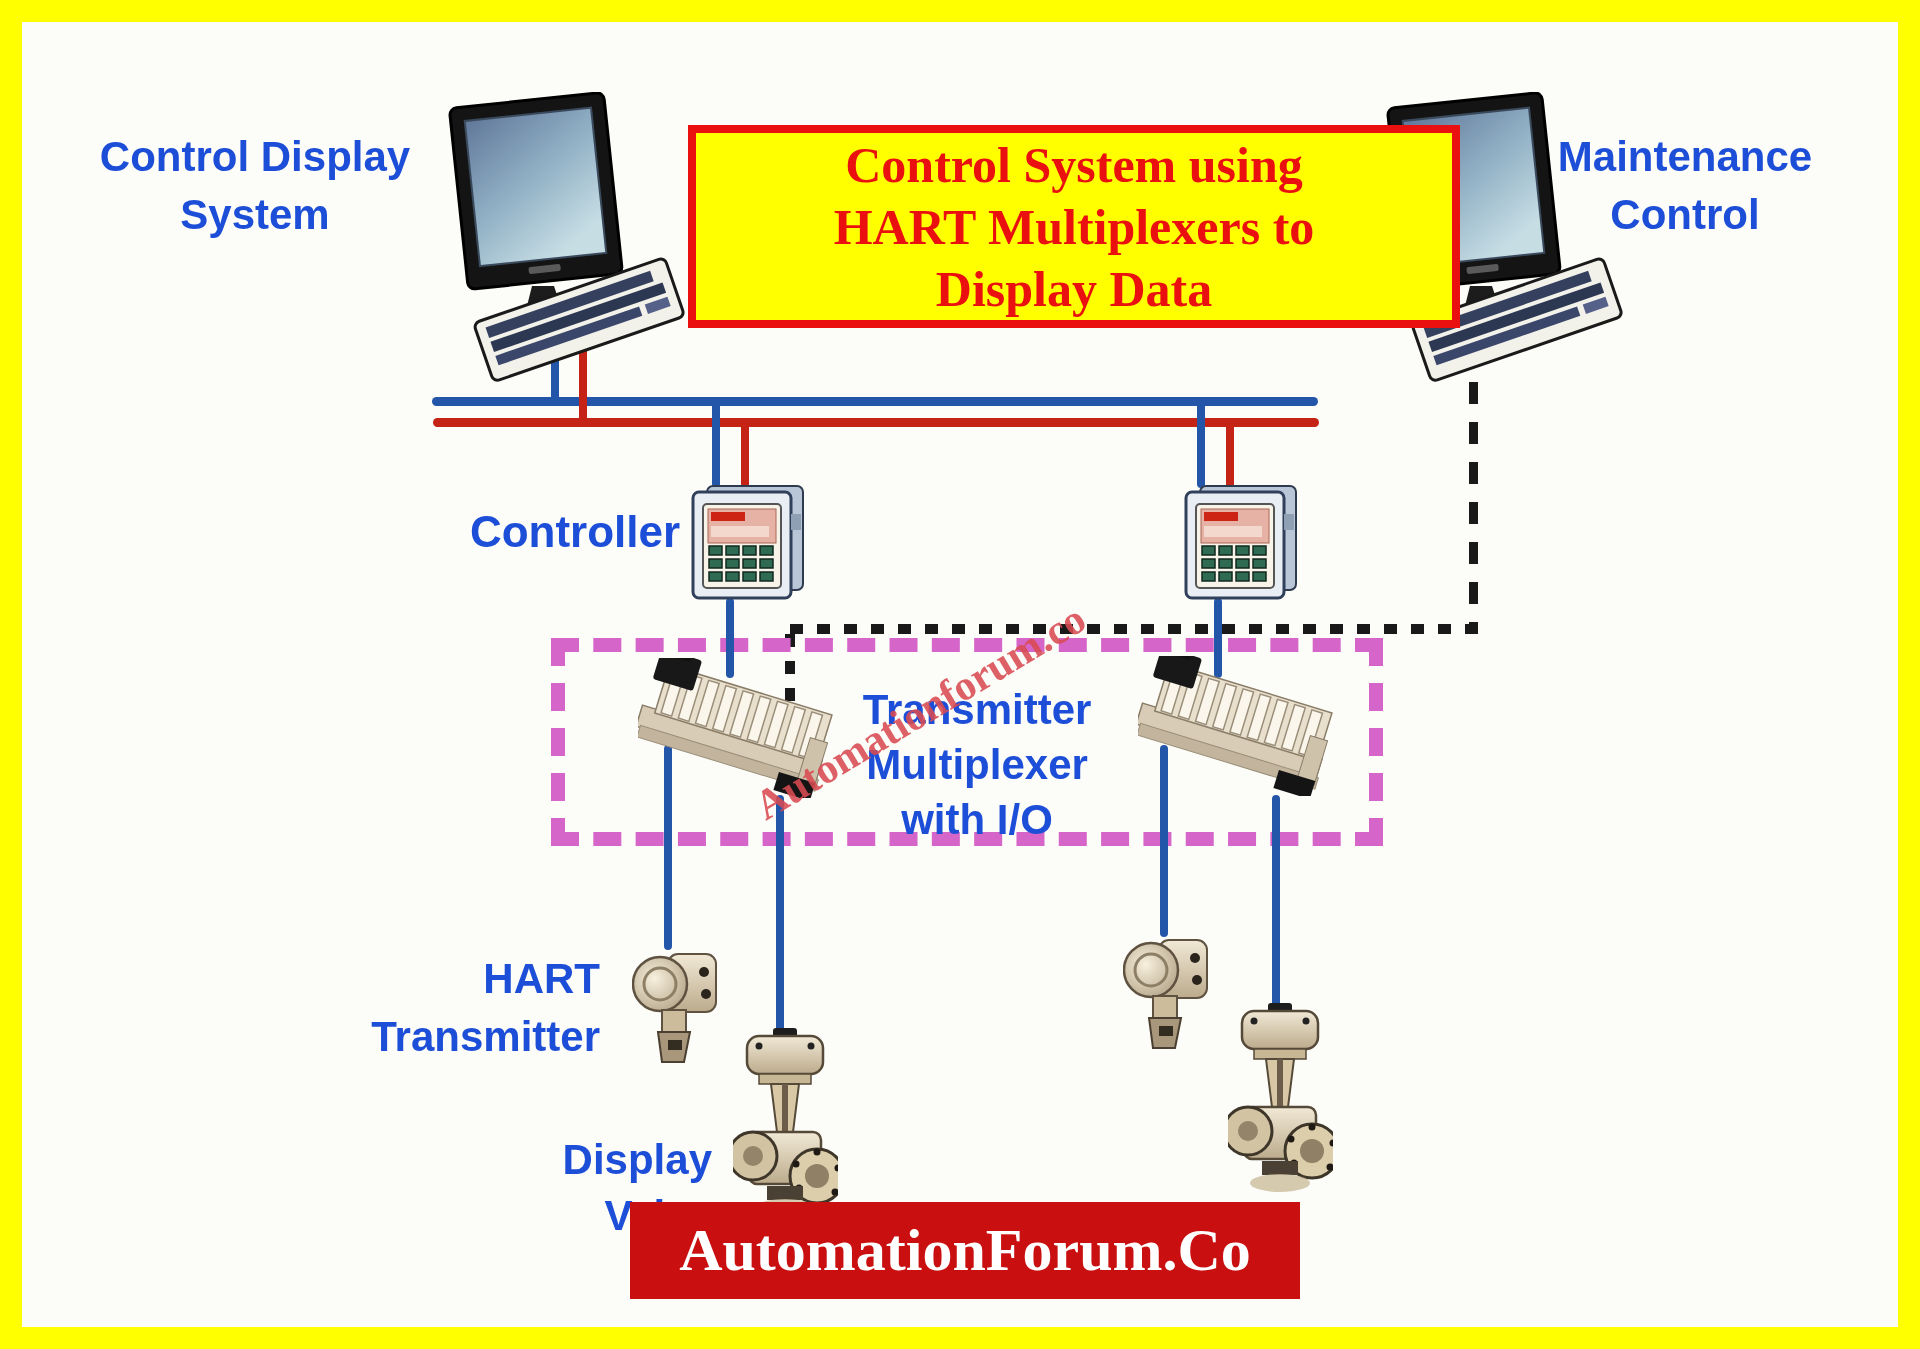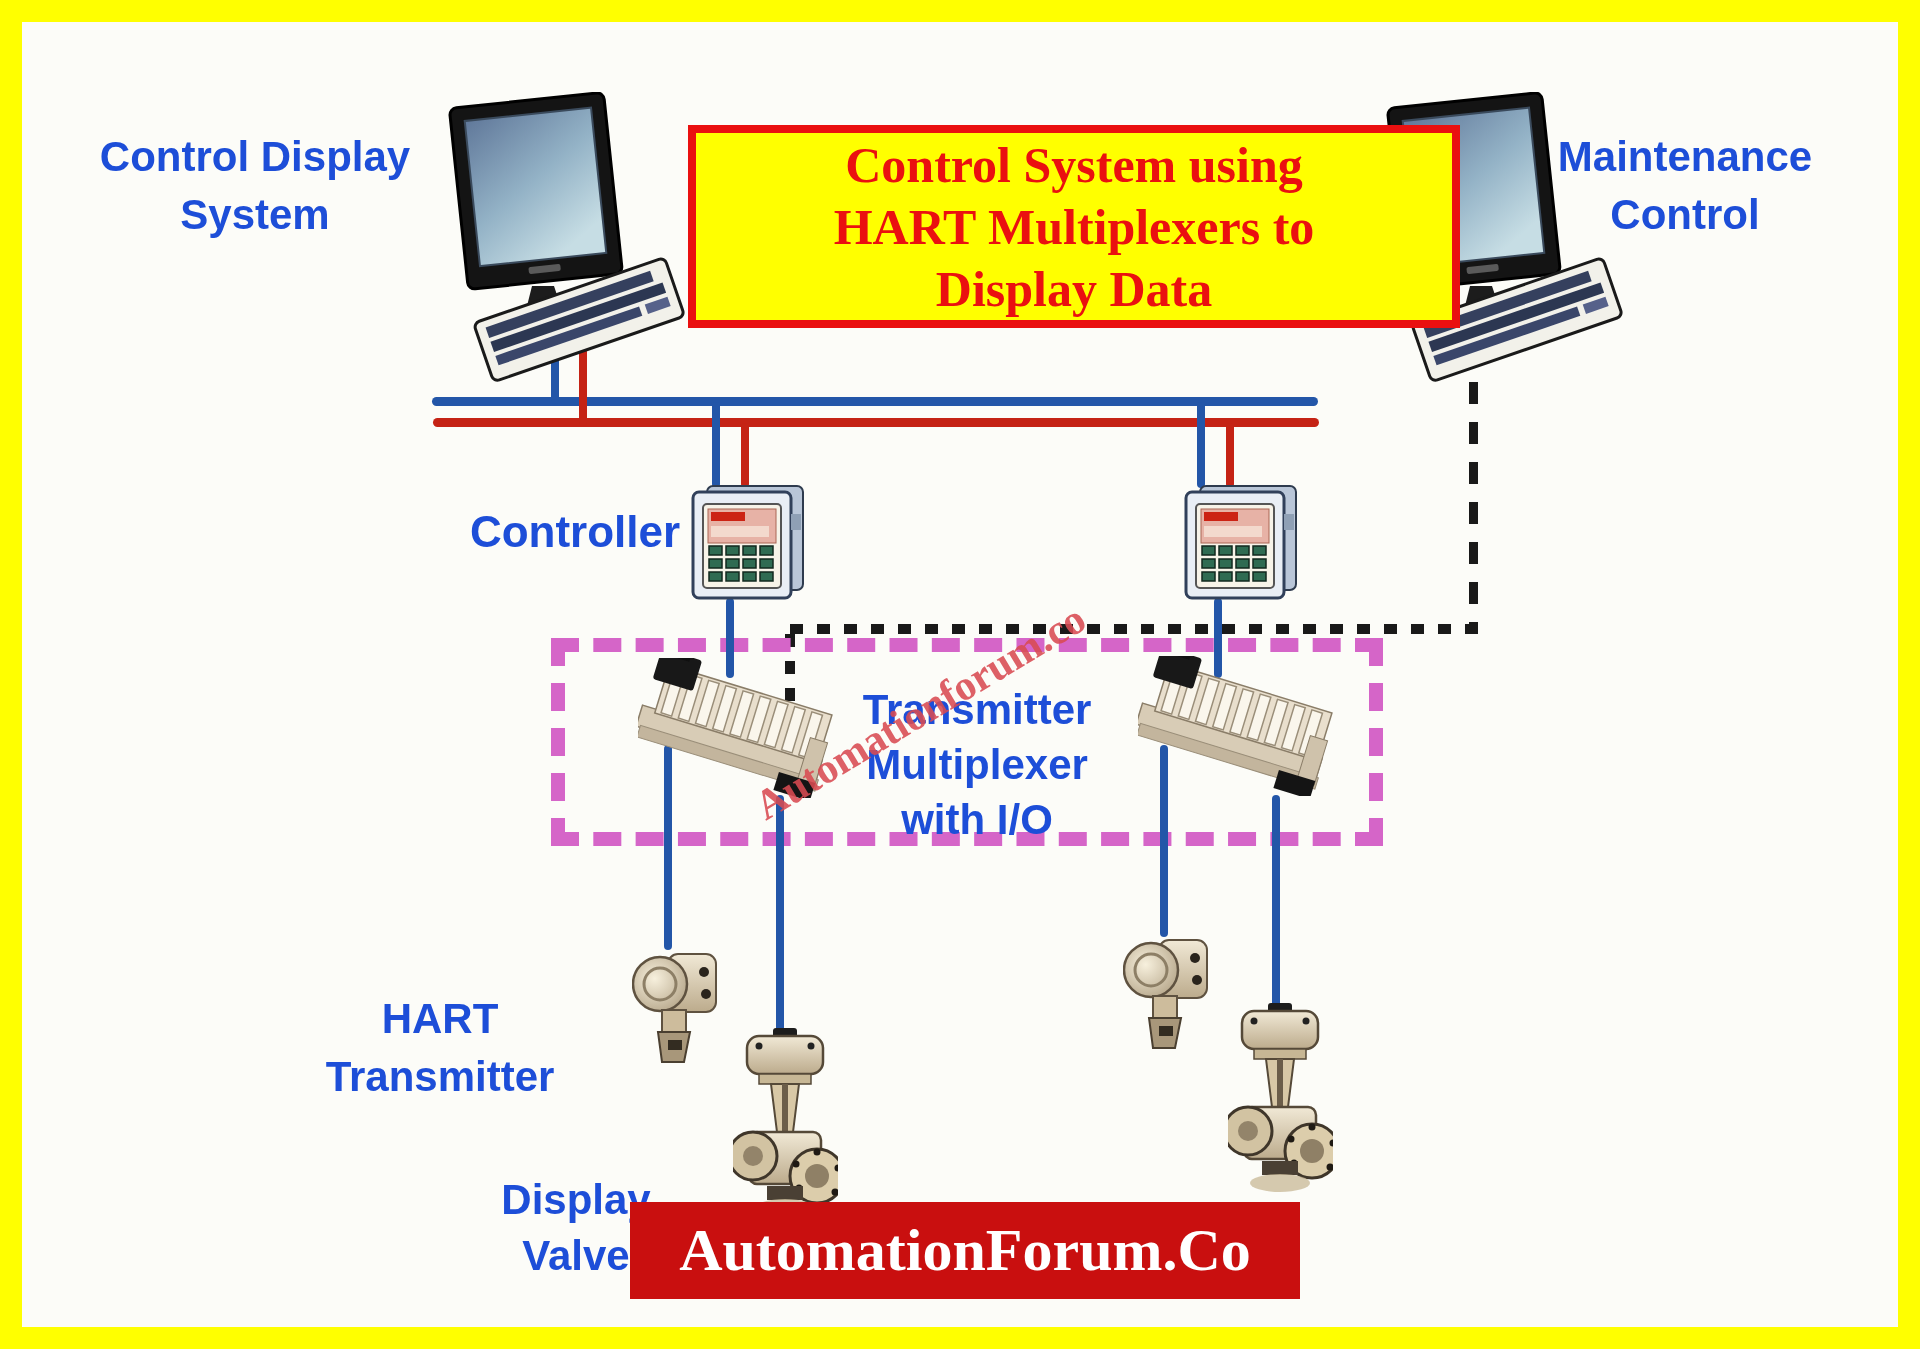--- a/index.html
+++ b/index.html
@@ -9,21 +9,21 @@
   }
   html,body{margin:0;padding:0;background:#888;}
   #canvas{position:relative;width:1920px;height:1349px;background:var(--content-bg);
           font-family:"Liberation Sans",sans-serif;overflow:hidden;}
   .frame{position:absolute;inset:0;border:22px solid var(--frame-yellow);pointer-events:none;z-index:10;}
   .abs{position:absolute;}
 
   
   .lbl{color:#1d4ed8;font-weight:bold;text-align:center;line-height:58px;font-size:42px;z-index:3;}
   .lbl .ln{display:block;}
-  .lbl-right{margin-top:40px;}
+  .lbl-right{text-align:right;}
 
   
   .title-box{left:688px;top:125px;width:772px;height:203px;background:var(--frame-yellow);
     border:8px solid var(--title-red);box-sizing:border-box;display:flex;flex-direction:column;
     justify-content:center;align-items:center;z-index:4;}
   .title-box .tl{font-family:"Liberation Serif",serif;font-weight:bold;font-size:50px;
     line-height:62px;color:var(--title-red);white-space:nowrap;}
 
   
   .wire{z-index:2;border-radius:5px;}

